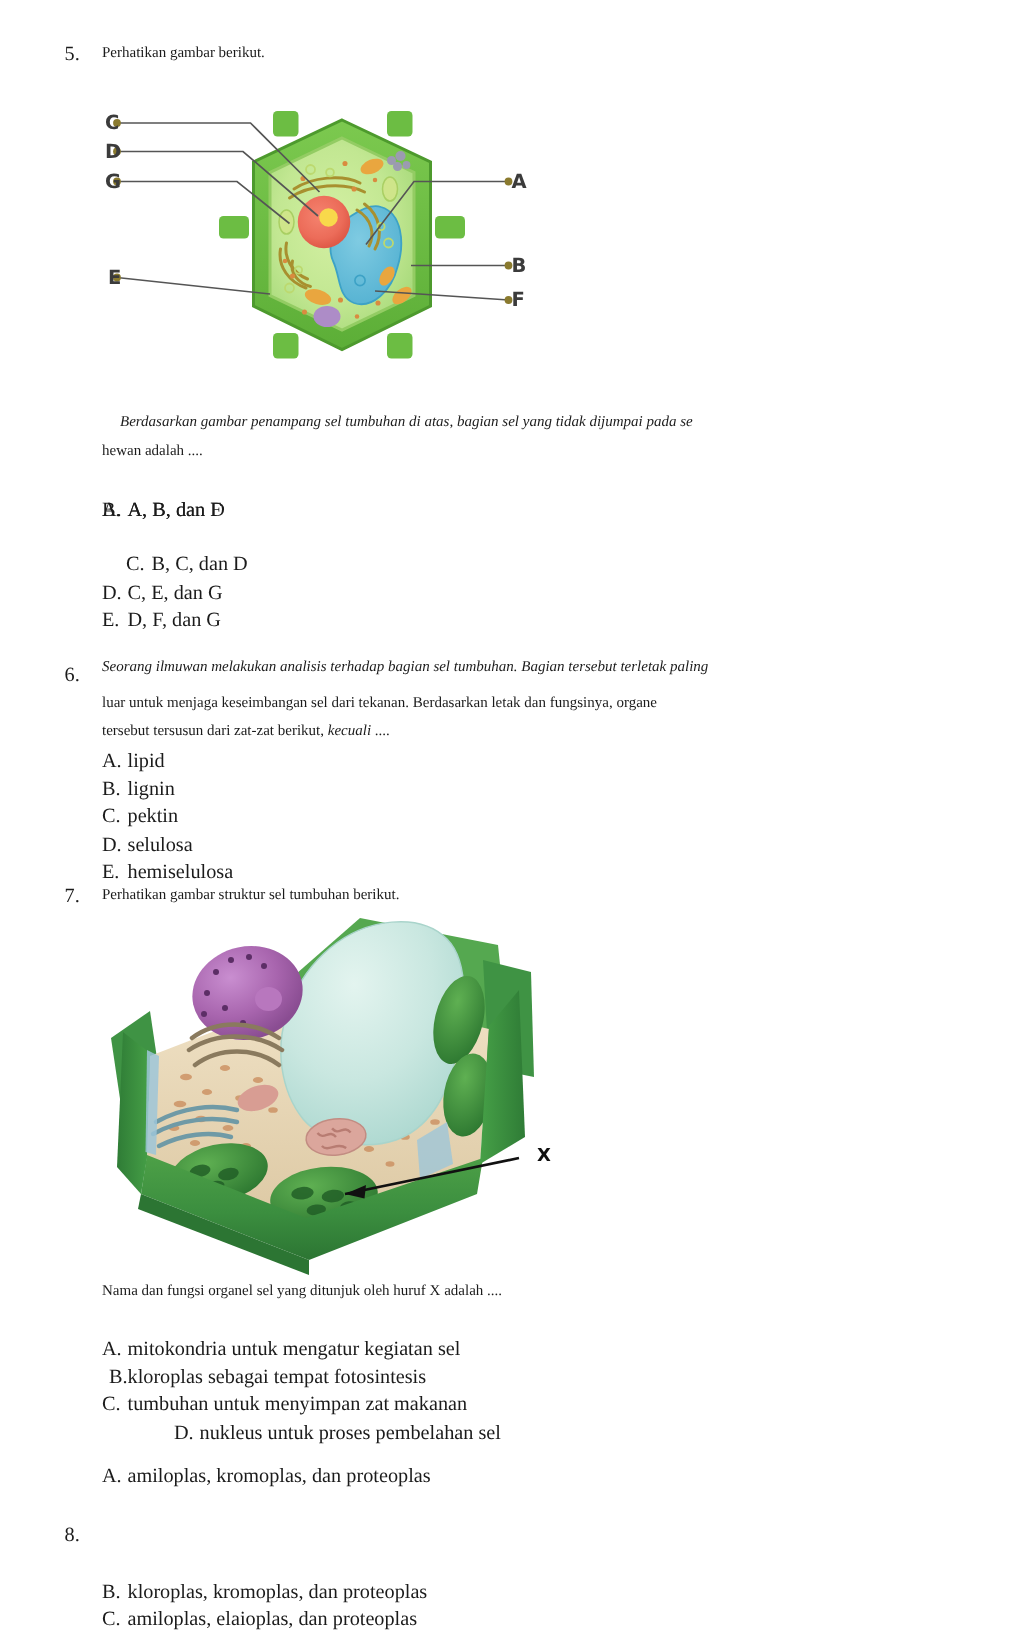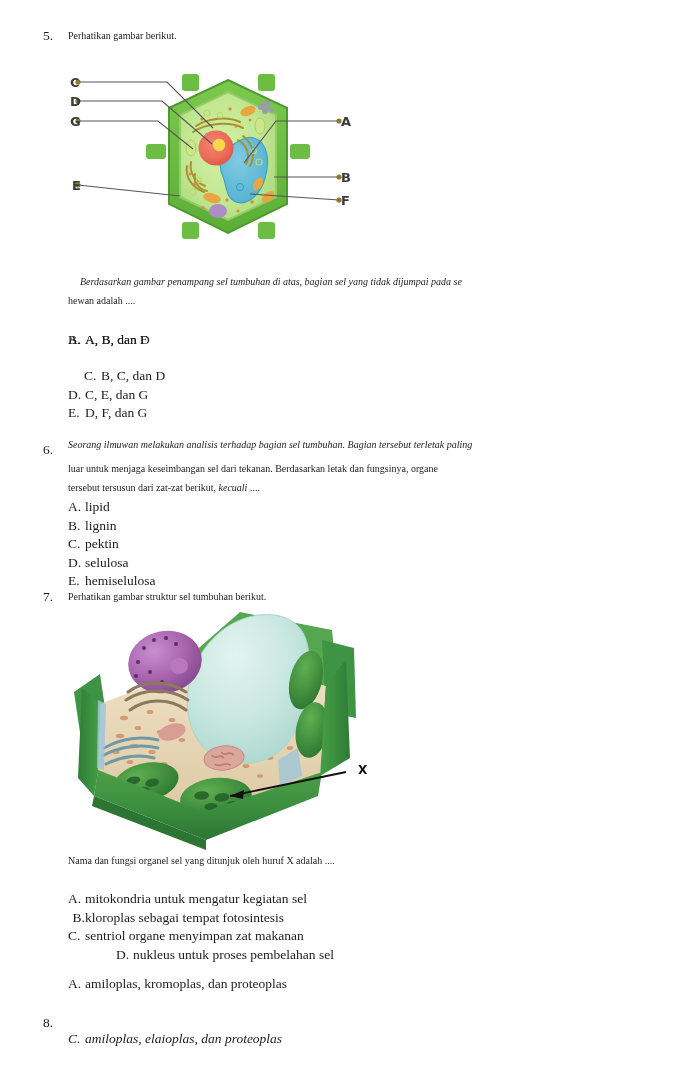--- a/index.html
+++ b/index.html
@@ -399,28 +399,31 @@
 
   <div class="qbody nowrapline" style="left:68px; top:852px;">Nama dan fungsi organel sel yang ditunjuk oleh huruf X adalah ....</div>
 
   <div class="opt" style="left:68px; top:890px;">
     <span class="letter">A.</span><span>mitokondria untuk mengatur kegiatan sel</span>
   </div>
   <div class="opt" style="left:68px; top:909px;text-align:right;">
     <span class="letter">B.</span><span>kloroplas sebagai tempat fotosintesis</span>
   </div>
   <div class="opt" style="left:68px; top:927px;">
-    <span class="letter">C.</span><span>sentriol organe menyimpan zat makanan</span>
+    <span class="letter">C.</span><span>tumbuhan untuk menyimpan zat makanan</span>
   </div>
   <div class="opt" style="left:68px; top:946px;margin-left:48px;">
     <span class="letter">D.</span><span>nukleus untuk proses pembelahan sel</span>
   </div>
 
   <div class="qnum" style="left:43px; top:1014px;">8.</div>
 
   <div class="opt" style="left:68px; top:975px;">
     <span class="letter">A.</span><span>amiloplas, kromoplas, dan proteoplas</span>
   </div>
-  <div class="opt" style="left:68px; top:1030px;font-style:italic;">
+  <div class="opt" style="left:68px; top:1052px;">
+    <span class="letter">B.</span><span>kloroplas, kromoplas, dan proteoplas</span>
+  </div>
+  <div class="opt" style="left:68px; top:1070px;">
     <span class="letter">C.</span><span>amiloplas, elaioplas, dan proteoplas</span>
   </div>
 
 </div>
 
 </body></html>

